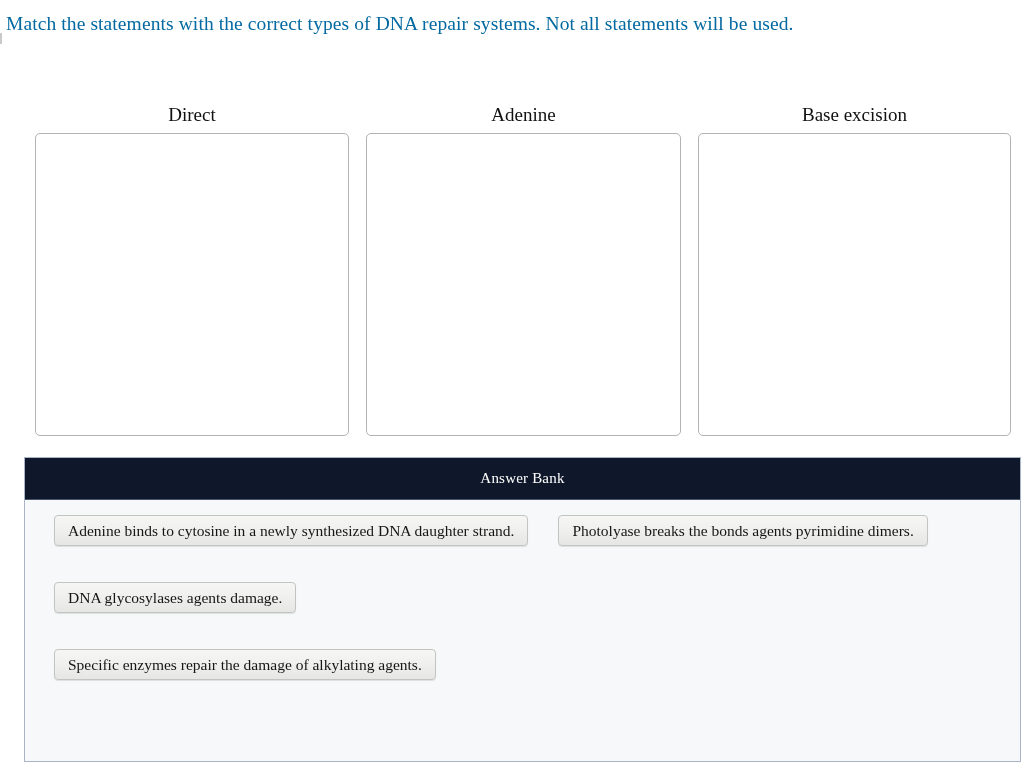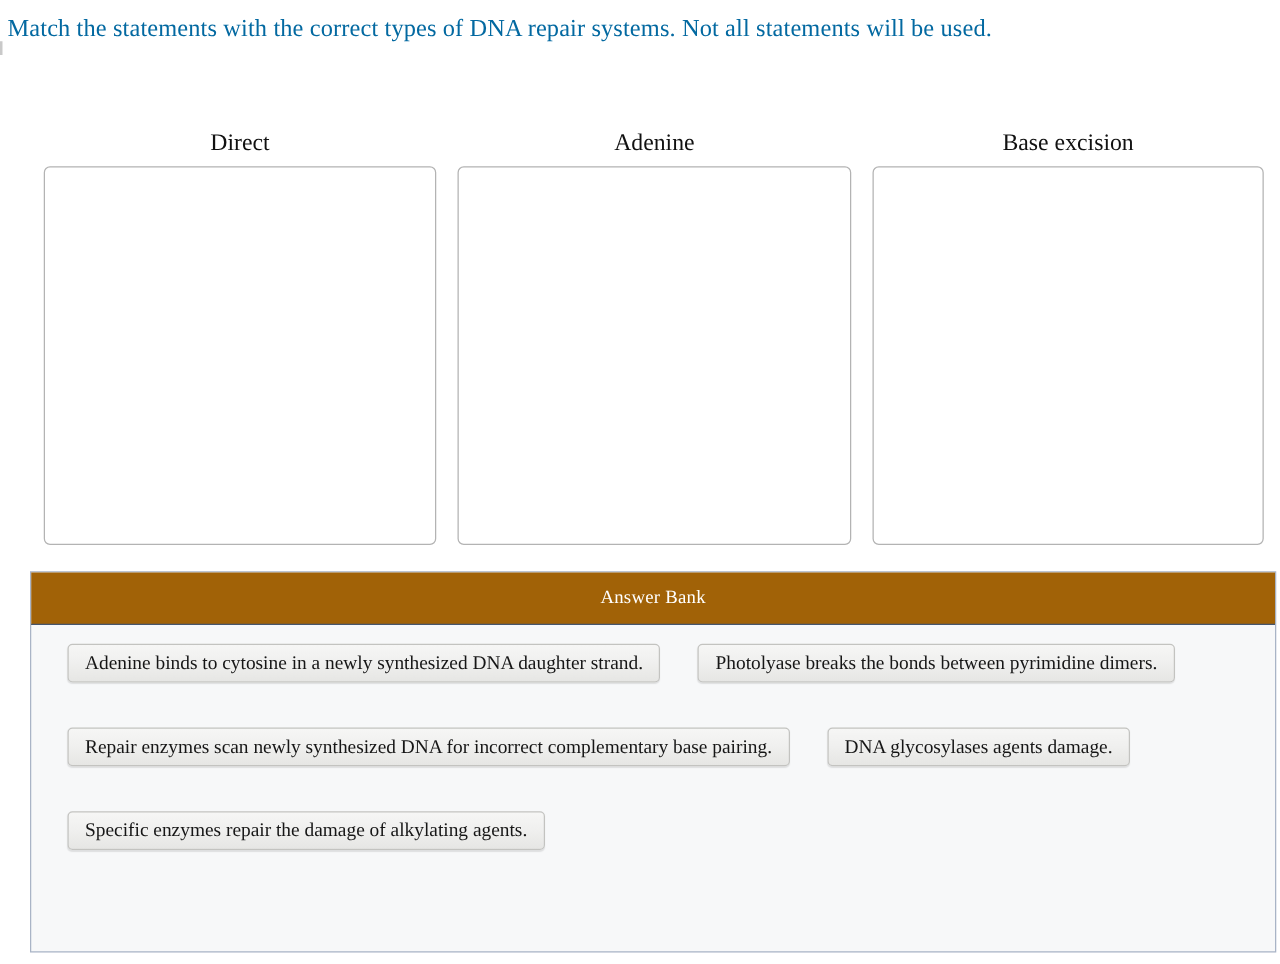--- a/index.html
+++ b/index.html
@@ -74,21 +74,21 @@
     left: 24px;
     top: 457px;
     width: 997px;
     height: 305px;
     box-sizing: border-box;
     border: 1px solid #a9b4c6;
     background: #f7f8f9;
   }
   .ab-header {
     height: 41px;
-    background: #a16207;
+    background: #0f172a;
     color: #ffffff;
     font-size: 15px;
     line-height: 41px;
     text-align: center;
     letter-spacing: 0.2px;
     border-bottom: 1px solid #46556c;
   }
   .ab-body {
     position: relative;
     padding: 0;
@@ -151,25 +151,24 @@
   </div>
 
 </div>
 
 <div class="answer-bank">
   <div class="ab-header">Answer Bank</div>
   <div class="ab-body">
 
     <div class="ab-row r1">
       <span class="chip">Adenine binds to cytosine in a newly synthesized DNA daughter strand.</span>
-      <span class="chip">Photolyase breaks the bonds between pyrimidine dimers.</span>
+      <span class="chip">Photolyase breaks the bonds agents pyrimidine dimers.</span>
     </div>
 
     <div class="ab-row r2">
-      <span class="chip">Repair enzymes scan newly synthesized DNA for incorrect complementary base pairing.</span>
       <span class="chip">DNA glycosylases agents damage.</span>
     </div>
 
     <div class="ab-row r3">
       <span class="chip">Specific enzymes repair the damage of alkylating agents.</span>
     </div>
 
 
   </div>
 </div>

